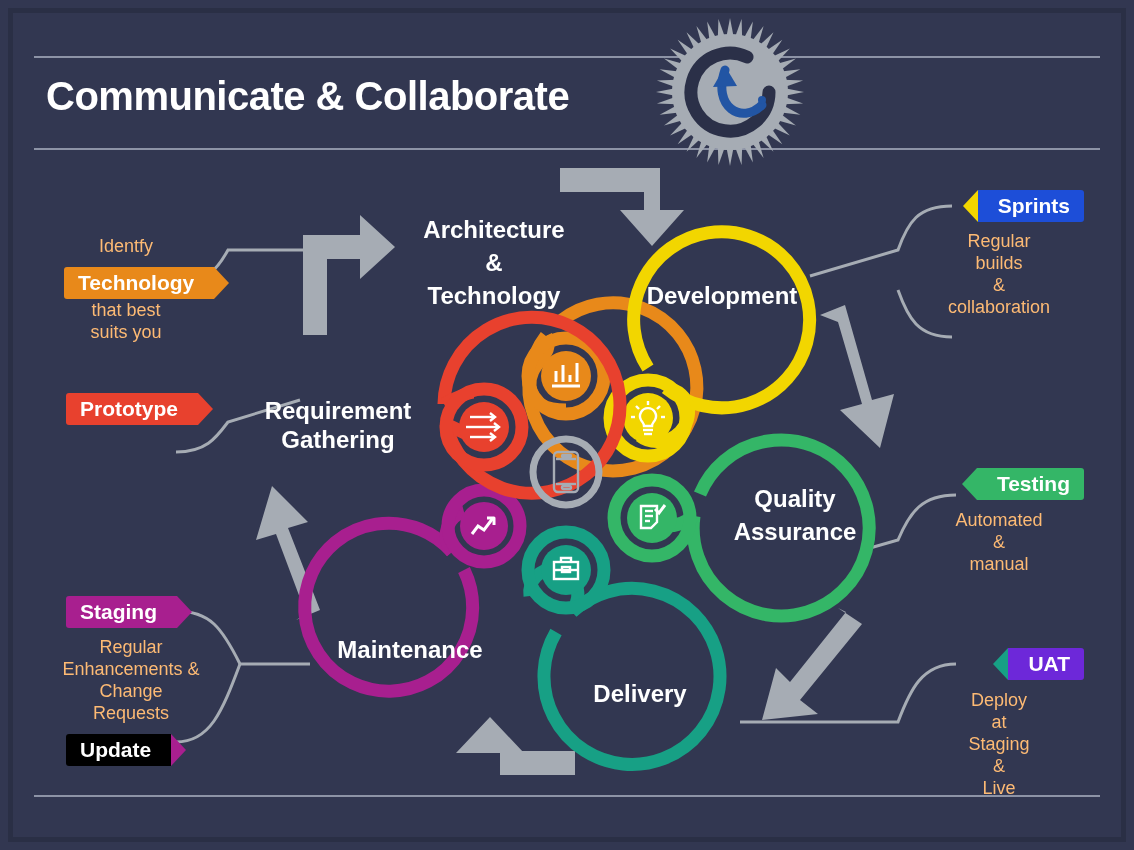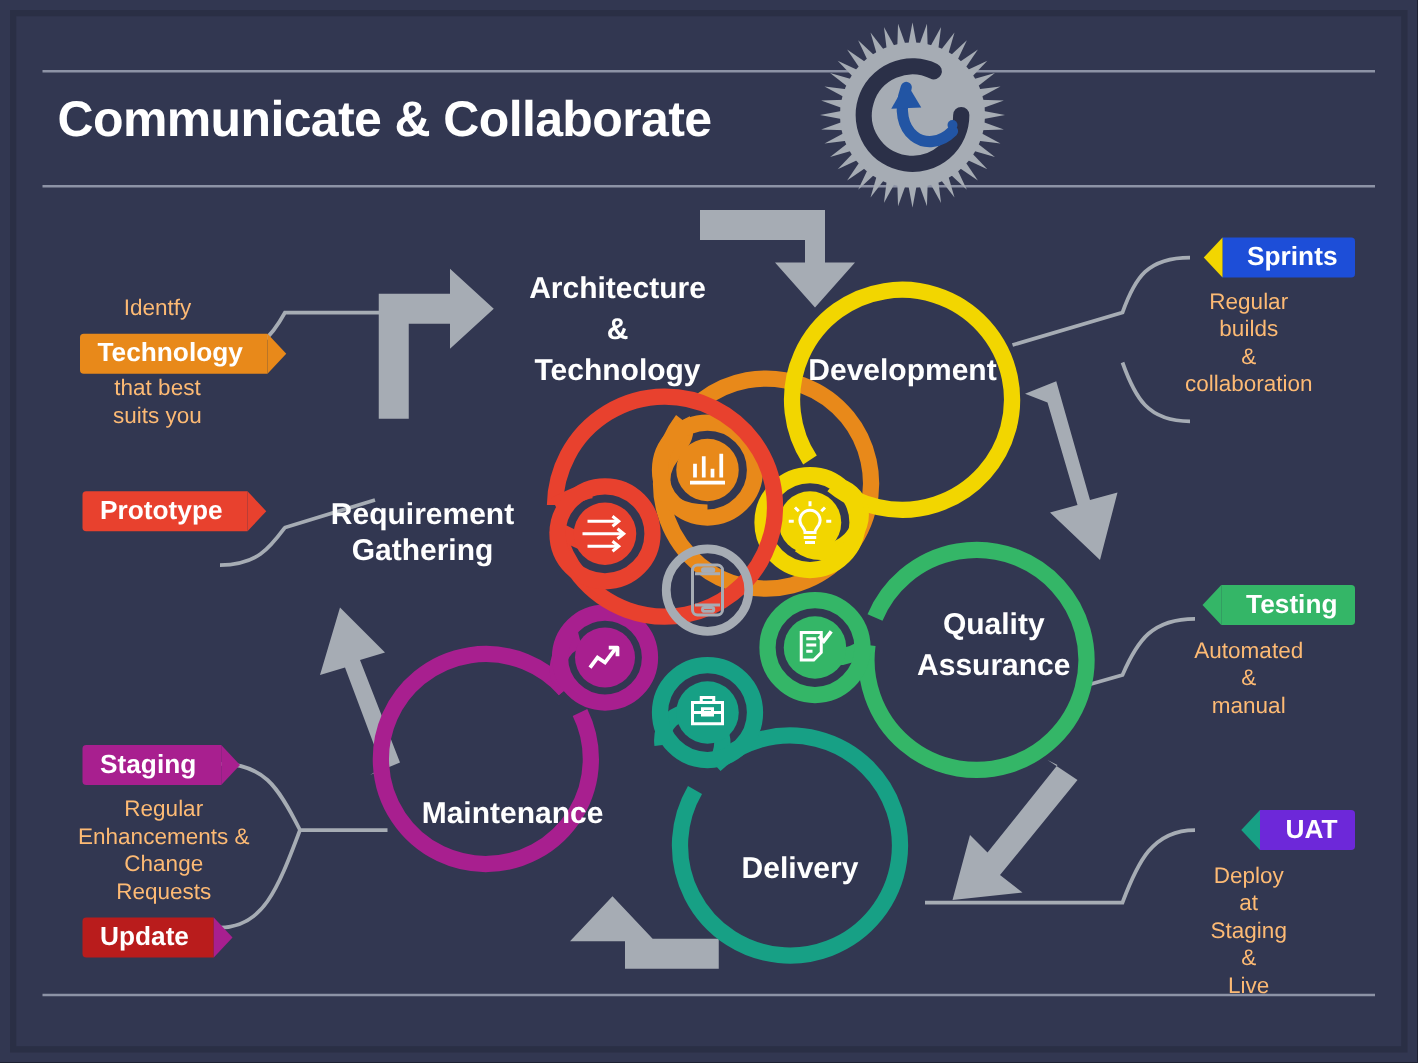--- a/index.html
+++ b/index.html
@@ -282,21 +282,21 @@
 
   <div class="side-block" style="left:36px;top:596px;width:190px;text-align:center;">
     <div style="margin-left:30px;text-align:left;">
       <span class="pennant right-point" style="--pc:#A81F8F;background:#A81F8F;">Staging</span>
     </div>
     <div class="cap" style="margin-top:9px;">Regular
 Enhancements &amp;
 Change
 Requests</div>
     <div style="margin:9px 0 0 30px;text-align:left;">
-      <span class="pennant right-point" style="--pc:#A81F8F;background:#b91c1c;">Update</span>
+      <span class="pennant right-point" style="--pc:#A81F8F;background:#000000;">Update</span>
     </div>
   </div>
 
   <div class="side-block" style="right:40px;top:190px;width:190px;text-align:center;">
     <div style="margin-right:10px;text-align:right;">
       <span class="pennant left-point" style="--pc:#F2D600;background:#1d4ed8;text-align:center;">Sprints</span>
     </div>
     <div class="cap" style="margin-top:9px;">Regular
 builds
 &amp;

